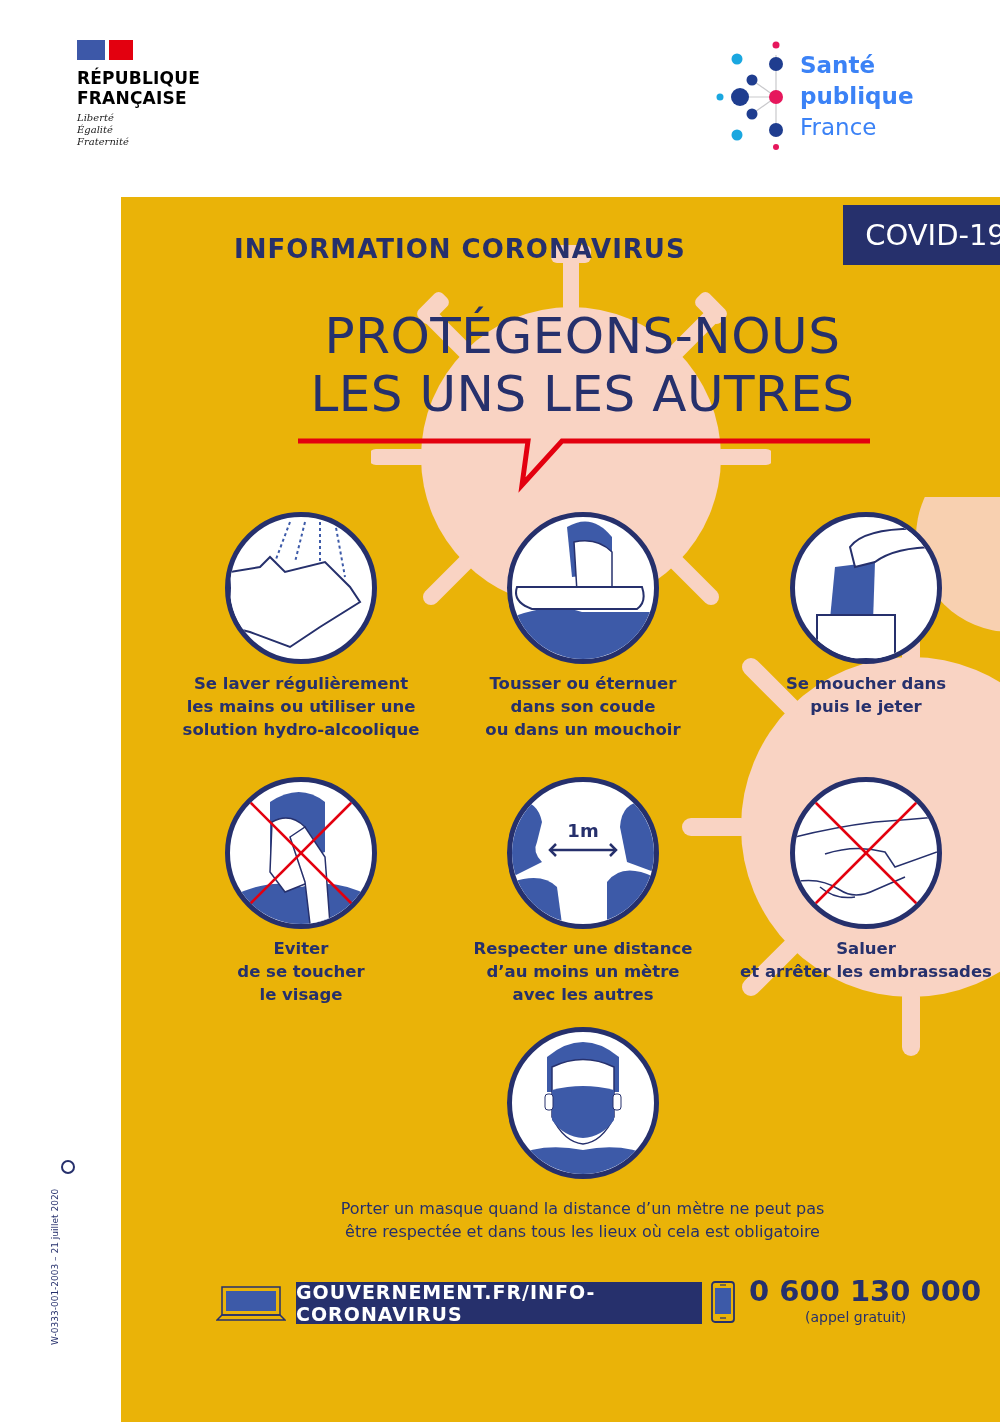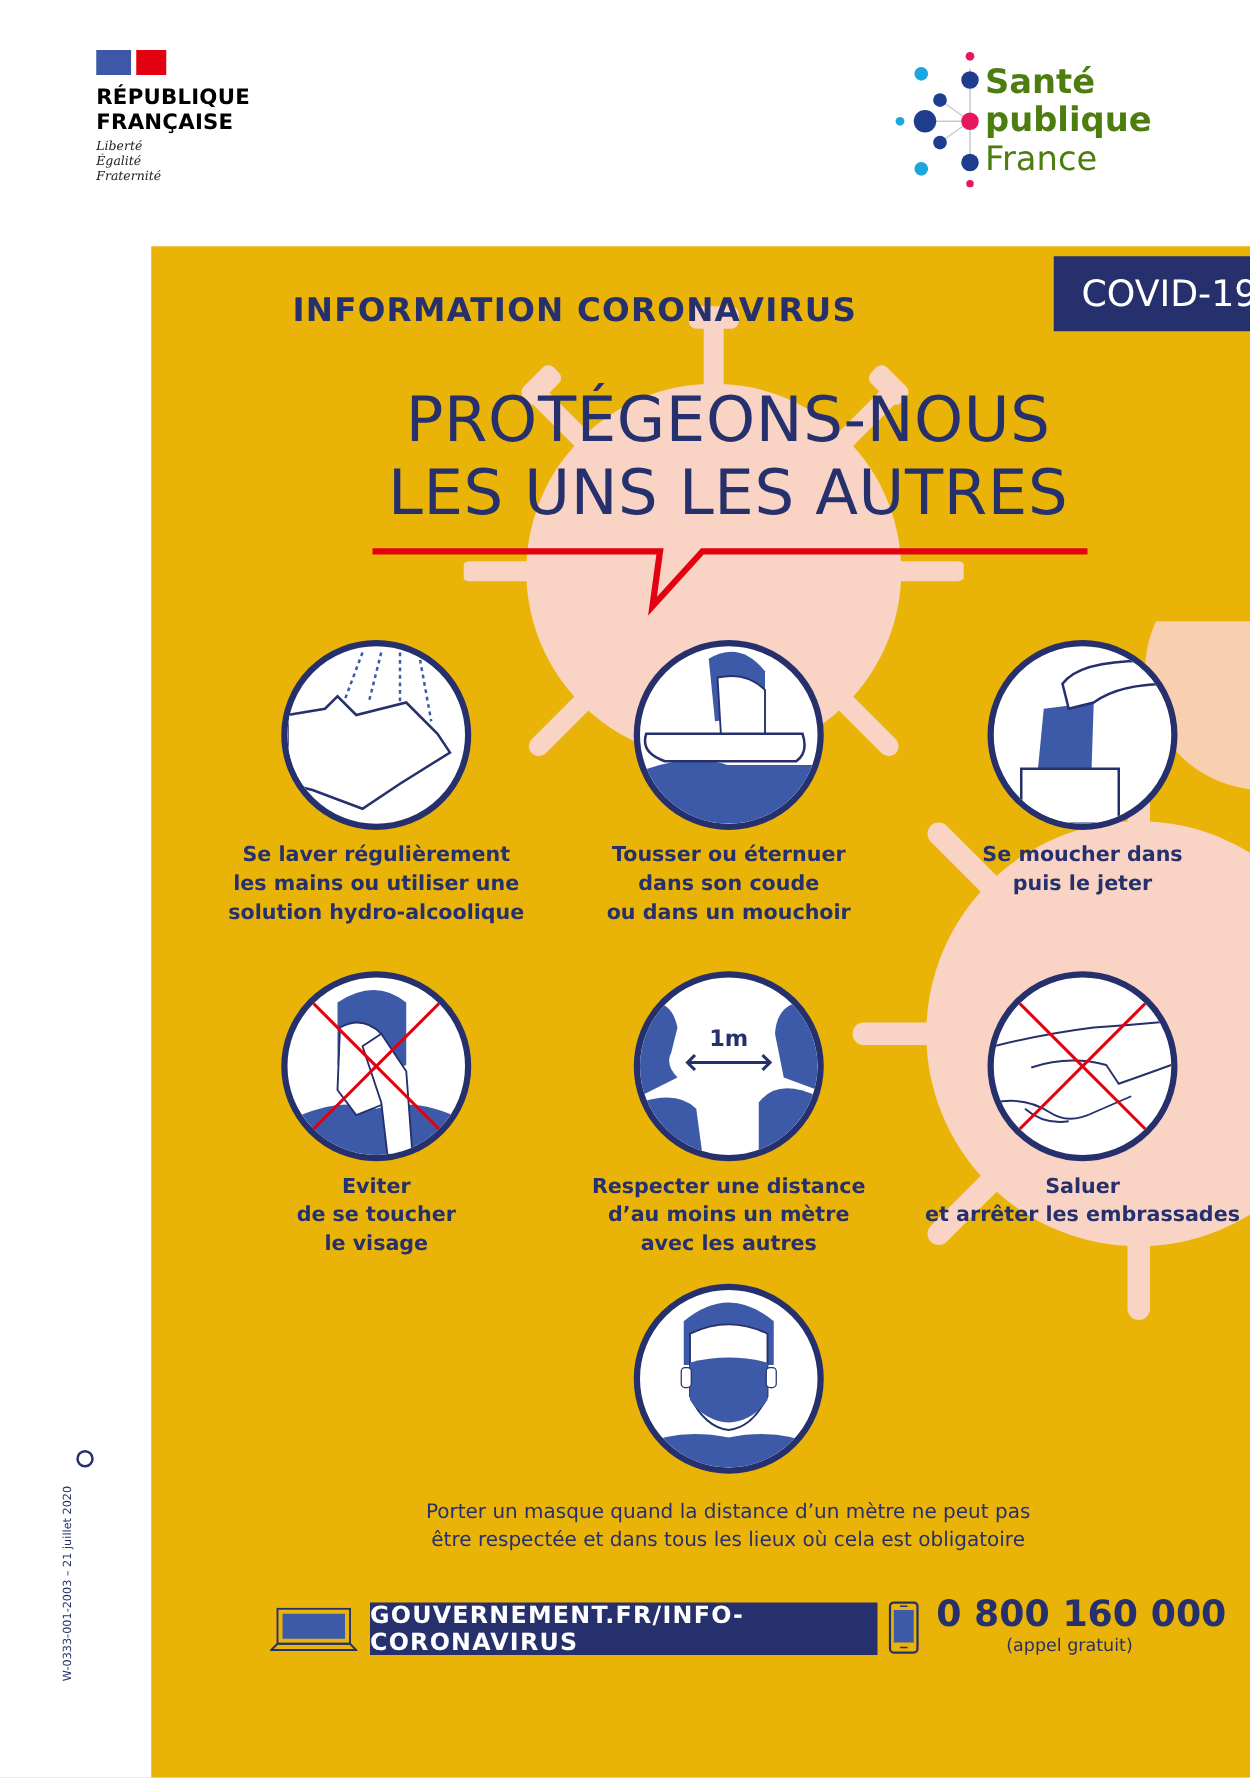--- a/index.html
+++ b/index.html
@@ -10,21 +10,21 @@
   .rf-logo { position: absolute; left: 77px; top: 40px; width: 160px; }
   .rf-flag { display: flex; width: 56px; height: 20px; }
   .rf-flag .blue { width: 28px; background: #3d58a8; }
   .rf-flag .white { width: 4px; background: #fff; }
   .rf-flag .red { width: 24px; background: #e3000f; }
   .rf-name { font-family: "DejaVu Sans", sans-serif; font-weight: bold; font-size: 17px; line-height: 20px; color: #000; margin-top: 8px; letter-spacing: 0.2px; }
   .rf-motto { font-family: "DejaVu Serif", serif; font-style: italic; font-size: 10px; line-height: 12px; color: #222; margin-top: 4px; }
 
   .spf-logo { position: absolute; left: 714px; top: 40px; width: 240px; height: 110px; }
   .spf-logo svg { position: absolute; left: 0; top: 0; }
-  .spf-text { position: absolute; left: 74px; top: 10px; font-family: "DejaVu Sans", sans-serif; color: #4d7c0f; font-size: 27px; line-height: 31px; }
+  .spf-text { position: absolute; left: 86px; top: 10px; font-family: "DejaVu Sans", sans-serif; color: #3b82f6; font-size: 23px; line-height: 31px; }
   .spf-text .b { font-weight: bold; }
 
   
   .panel { position: absolute; left: 77px; top: 197px; width: 923px; height: 1328px; background: #eab308; overflow: hidden; margin-left: 44px; }
   .virus { position: absolute; }
 
   .info-title { position: absolute; left: 113px; top: 37px; font-weight: bold; font-size: 26px; letter-spacing: 1px; color: #26306c; }
   .covid-badge { position: absolute; left: 722px; top: 8px; width: 185px; height: 60px; background: #26306c; color: #fff; font-weight: normal; font-size: 29px; display: flex; align-items: center; justify-content: center; }
 
   .headline { position: absolute; left: 0; width: 923px; top: 110px; text-align: center; font-weight: normal; font-size: 50px; line-height: 58px; color: #26306c; letter-spacing: 0.5px; }
@@ -271,19 +271,19 @@
       <rect x="10" y="5" width="50" height="20" fill="#3d5aa8"></rect>
       <path d="M1,34 L6,29 L64,29 L69,34 Z" fill="none" stroke="#26306c" stroke-width="1.5"></path>
     </svg>
     <div class="url-box">GOUVERNEMENT.FR/INFO-CORONAVIRUS</div>
     <svg class="phone" width="26" height="44" viewBox="0 0 26 44">
       <rect x="2" y="2" width="22" height="40" rx="3" fill="none" stroke="#26306c" stroke-width="1.8"></rect>
       <rect x="5" y="8" width="16" height="26" fill="#3d5aa8"></rect>
       <line x1="10" y1="5" x2="16" y2="5" stroke="#26306c" stroke-width="1.2"></line>
       <line x1="10" y1="38" x2="16" y2="38" stroke="#26306c" stroke-width="1.2"></line>
     </svg>
-    <div class="phone-number">0 800 160 000</div>
+    <div class="phone-number">0 600 130 000</div>
     <div class="phone-note">(appel gratuit)</div>
   </div>
 </div>
 
 <div class="side-mark"></div>
 <div class="side-ref">W-0333-001-2003 – 21 juillet 2020</div>
 
 </body></html>

